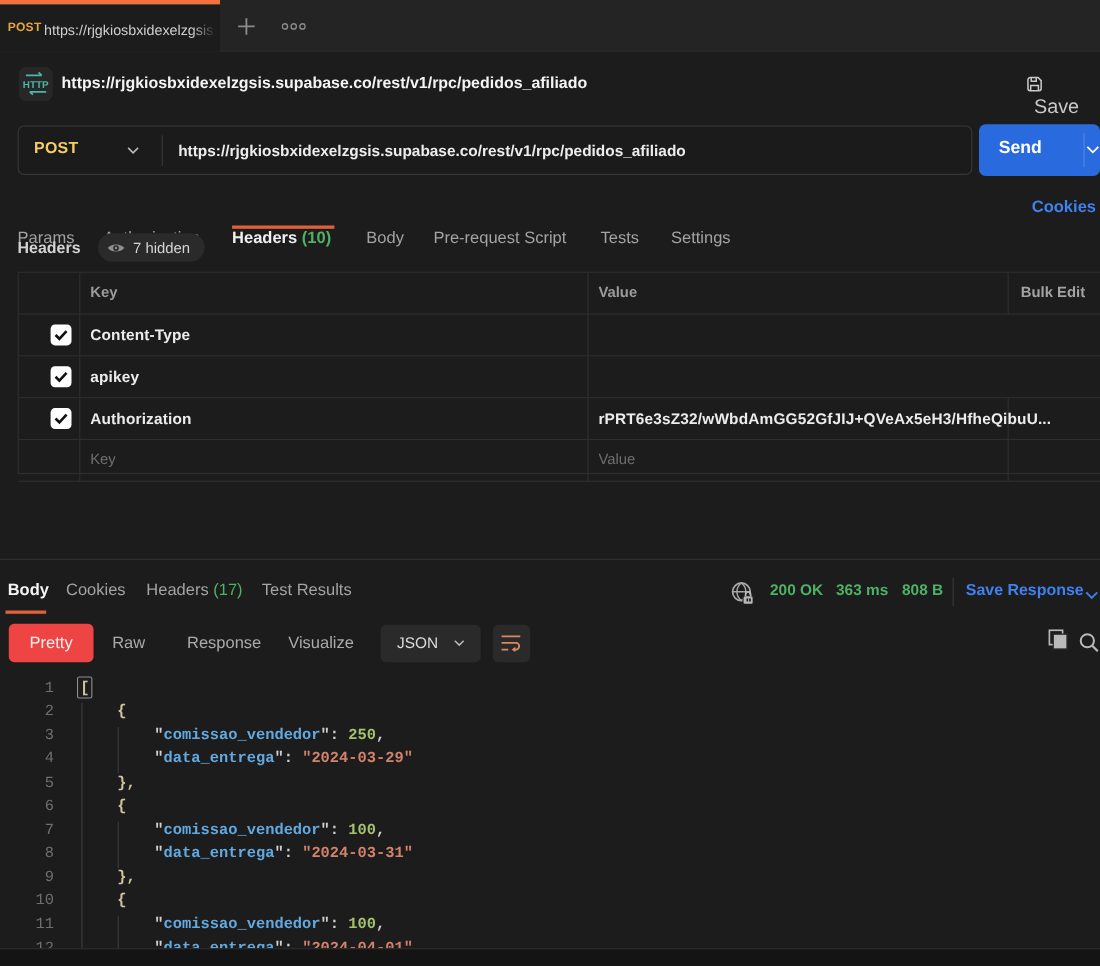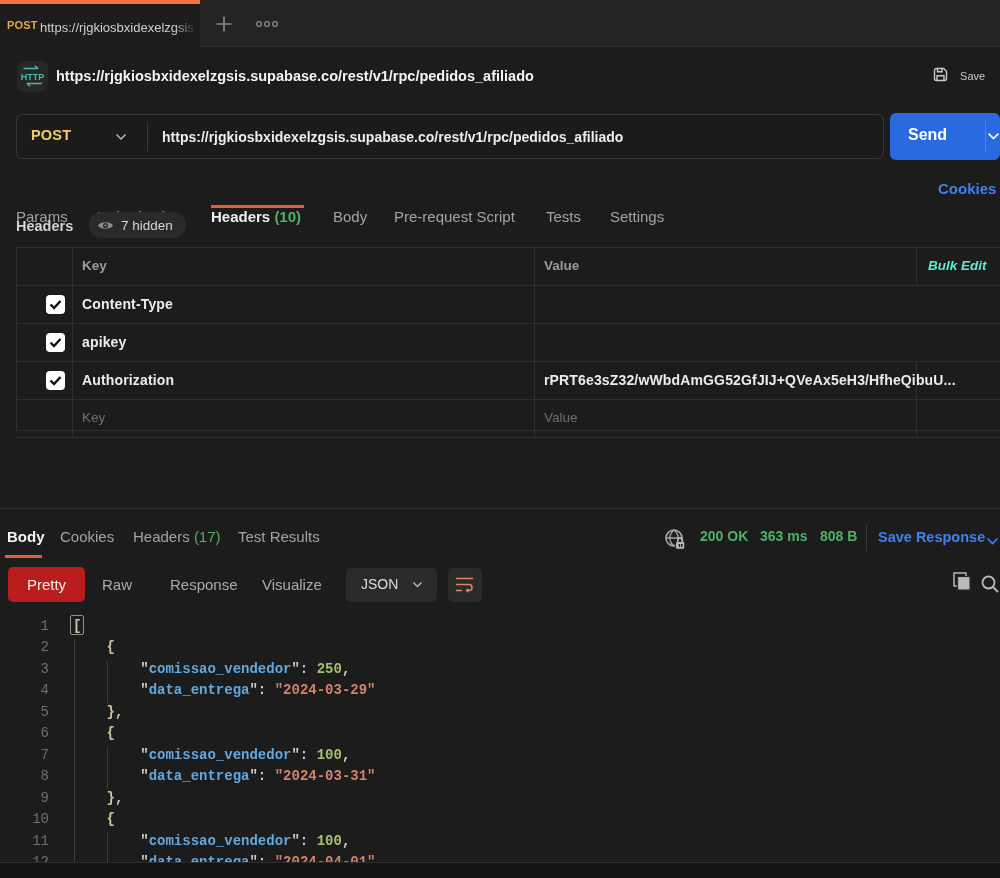--- a/index.html
+++ b/index.html
@@ -12,21 +12,21 @@
   #tabstrip { position:absolute; left:0; top:0; width:1000px; height:47px; background:#242424; border-bottom:1px solid #2d2d2d; box-sizing:border-box; }
   #tab-active { position:absolute; left:0; top:0; width:200px; height:47px; background:#1c1c1c; border-top:4px solid #f3703f; }
   #tab-active .meth { position:absolute; left:7px; top:15px; font-size:11px; font-weight:700; letter-spacing:.2px; color:#e6a53e; }
   #tab-active .turl { position:absolute; left:40px; top:16px; width:158px; font-size:13px; color:#cfcfcf; white-space:nowrap; overflow:hidden;
      -webkit-mask-image:linear-gradient(90deg,#000 85%,transparent 99%); }
   .plusicon { position:absolute; left:216px; top:16px; width:16px; height:16px; color:#8a8a8a; }
 
   
   #httpicon { position:absolute; left:17px; top:61px; width:31px; height:31px; border-radius:7px; background:#272727; }
   #reqtitle { position:absolute; left:56px; top:68px; font-size:14.5px; font-weight:700; color:#f4f4f4; }
-  #savebtn { position:absolute; left:932px; top:66px; color:#c9c9c9; font-size:11px; }
+  #savebtn { position:absolute; left:932px; top:66px; color:#c9c9c9; font-size:18px; }
   #savebtn span { margin-left:8px; }
 
   
   #urlbox { position:absolute; left:16px; top:114px; width:868px; height:45px; border:1px solid #383838; border-radius:6px; background:#1b1b1b; }
   #urlbox .meth { position:absolute; left:14px; top:12px; font-size:14.5px; font-weight:700; color:#f5cd63; letter-spacing:.2px; }
   #urlbox .chev { position:absolute; left:98px; top:18px; }
   #urlbox .vsep { position:absolute; left:130px; top:8px; width:1px; height:28px; background:#3a3a3a; }
   #urlbox .u { position:absolute; left:145px; top:14px; font-size:14px; font-weight:600; color:#ededed; }
   #sendbtn { position:absolute; left:890px; top:113px; width:110px; height:47px; background:#2a6adf; border-radius:6px; }
   #sendbtn .txt { position:absolute; left:18px; top:12.5px; font-size:16px; font-weight:700; color:#fff; }
@@ -53,36 +53,36 @@
   .trow:last-child { border-bottom:1px solid #2f2f2f; }
   .c1 { position:absolute; left:0; top:0; width:56px; height:38px; border-right:1px solid #2f2f2f; }
   .c2 { position:absolute; left:56px; top:0; width:462px; height:38px; border-right:1px solid #2f2f2f; }
   .c3 { position:absolute; left:518px; top:0; width:382px; height:38px; border-right:1px solid #2f2f2f; }
   .c4 { position:absolute; left:900px; top:0; width:84px; height:38px; }
   .cellt { position:absolute; left:9px; top:10px; white-space:nowrap; overflow:hidden; }
   .hdr { color:#9b9b9b; font-weight:700; }
   .val { color:#ececec; font-weight:600; font-size:14px; letter-spacing:.15px; }
   .ph { color:#6f6f6f; }
   .cbx { position:absolute; left:29px; top:9px; width:19px; height:19px; background:#fff; border-radius:4px; }
-  #bulkedit { position:absolute; left:11px; top:10px; color:#5eead4; font-weight:700; white-space:nowrap;font-style:italic; }
+  #bulkedit { position:absolute; left:11px; top:10px; color:#a3a3a3; font-weight:700; white-space:nowrap; }
 
   
   #resp { position:absolute; left:0; top:508px; width:1000px; height:355px; border-top:1px solid #303030; }
   #rtabs { position:absolute; left:0; top:0; width:1000px; height:48px; font-size:15px; color:#a3a3a3; }
   #rtabs span.t { position:absolute; top:19px; }
   #rtabs .active { color:#f4f4f4; font-weight:600; }
   #rtabs .cnt { color:#4cb265; }
   #rtabs .underline { position:absolute; left:5px; top:46px; width:37px; height:3px; background:#e0603a; }
   .meta { position:absolute; top:19px; font-size:14px; font-weight:600; color:#4cb265; }
   #saveresp { position:absolute; left:878px; top:20px; font-size:14.5px; font-weight:700; color:#4080f0; }
   #rmetasep { position:absolute; left:866px; top:16px; width:1px; height:26px; background:#3a3a3a; }
 
   
   #prow { position:absolute; left:0; top:58px; width:1000px; height:35px; font-size:15px; color:#ababab; }
-  #pretty { position:absolute; left:8px; top:0px; width:77px; height:35px; background:#b91c1c; border-radius:5px; color:#f0f0f0; text-align:center; line-height:35px; }
+  #pretty { position:absolute; left:8px; top:0px; width:77px; height:35px; background:#ef4444; border-radius:5px; color:#f0f0f0; text-align:center; line-height:35px; }
   #prow span.pt { position:absolute; top:9px; }
   #jsonbox { position:absolute; left:346px; top:1px; width:91px; height:34px; background:#2a2a2a; border-radius:5px; }
   #jsonbox .jt { position:absolute; left:15px; top:8px; color:#dcdcdc; font-size:14px; }
   #jsonbox .chev { position:absolute; left:66px; top:13px; }
   #wrapbtn { position:absolute; left:448px; top:1px; width:34px; height:34px; background:#2a2a2a; border-radius:5px; }
 
   
   #code { position:absolute; left:0; top:96px; width:1000px; height:259px; overflow:hidden; font-family:"Liberation Mono", monospace; font-size:14px; font-weight:700; }
   .ln { position:absolute; left:0; width:49px; text-align:right; color:#6f6f6f; font-weight:400; }
   .cl { position:absolute; left:73px; white-space:pre; }

